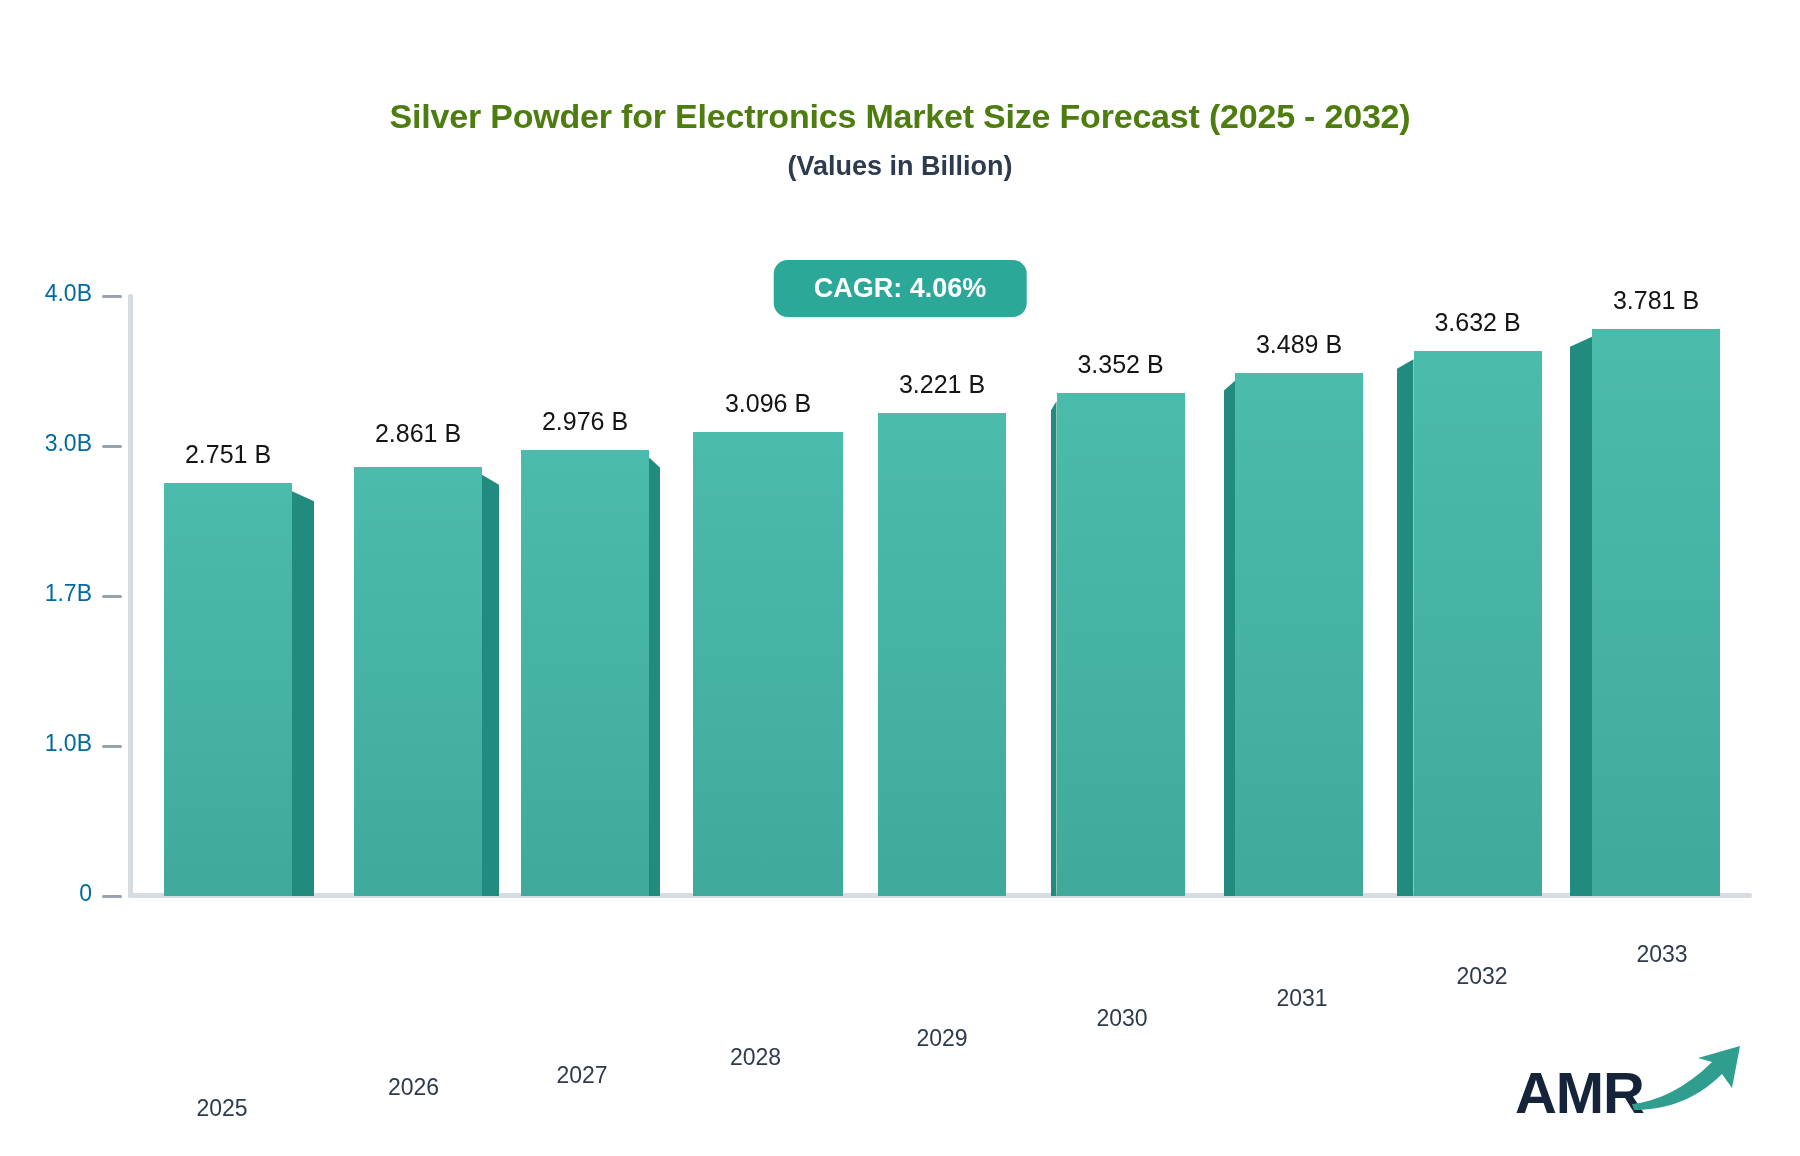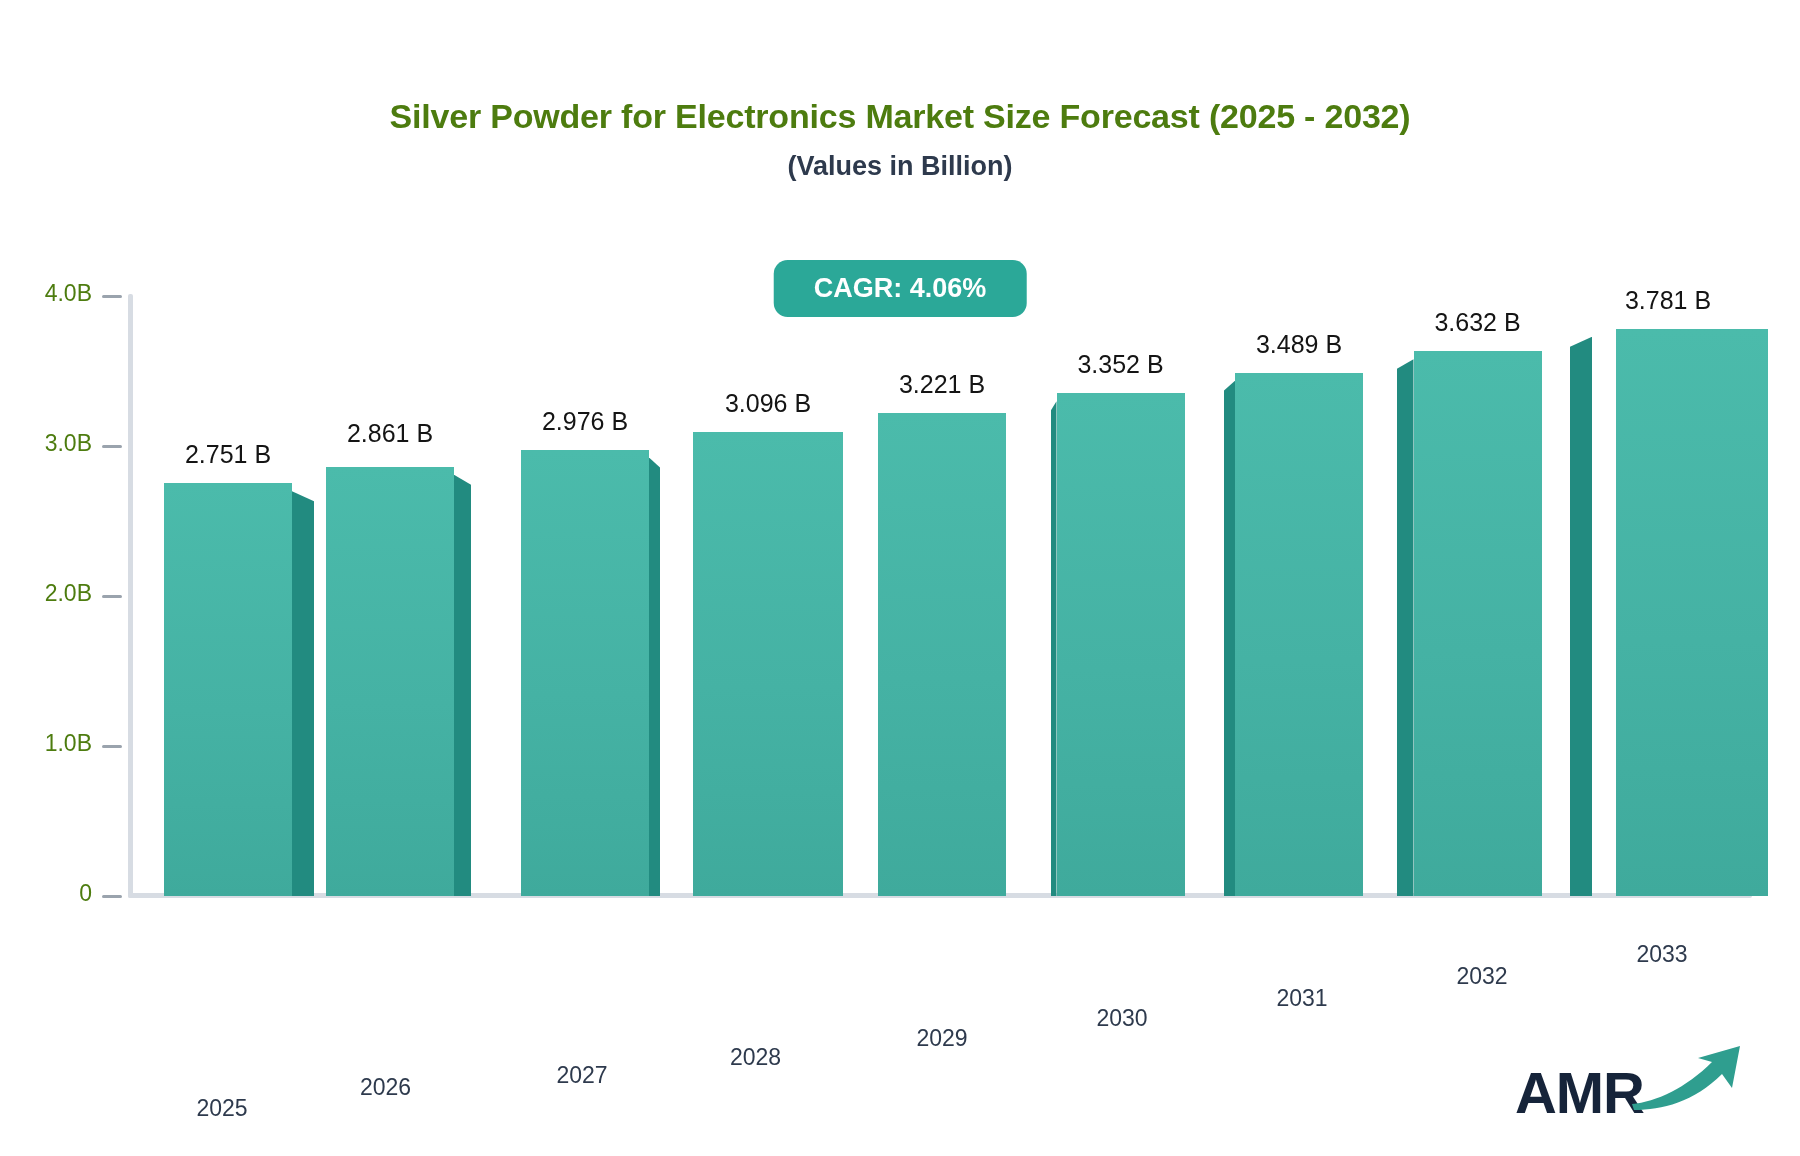--- a/index.html
+++ b/index.html
@@ -88,21 +88,21 @@
     position: absolute;
     left: 0;
     width: 128px;
     height: 0;
   }
   .ytick .ylabel {
     position: absolute;
     right: 36px;
     top: -16px;
     font-size: 23px;
-    color: #4d7c0f;
+    color: #0369a1;
     text-align: right;
     white-space: nowrap;
   }
   .ytick .ymark {
     position: absolute;
     right: 6px;
     top: -1px;
     width: 20px;
     height: 3px;
     background: #9aa3ad;
@@ -184,41 +184,41 @@
 <div id="yaxis">
     <div class="ytick" style="top: 896px;">
       <span class="ylabel">0</span>
       <span class="ymark"></span>
     </div>
     <div class="ytick" style="top: 746px;">
       <span class="ylabel">1.0B</span>
       <span class="ymark"></span>
     </div>
     <div class="ytick" style="top: 596px;">
-      <span class="ylabel">2.0B</span>
+      <span class="ylabel">1.7B</span>
       <span class="ymark"></span>
     </div>
     <div class="ytick" style="top: 446px;">
       <span class="ylabel">3.0B</span>
       <span class="ymark"></span>
     </div>
     <div class="ytick" style="top: 296px;">
       <span class="ylabel">4.0B</span>
       <span class="ymark"></span>
     </div>
   </div>
 
 <div id="plot">
     <div class="bar-group" style="left: 32px; width: 128px; height: 412.65px;">
       <div class="bar-side" style="width: 22px; height: 404.65px; left: 128px; clip-path: polygon(0px 0px, 100% 2.42%, 100% 100%, 0px 100%);"></div>
       <div class="bar-face" style="height: 412.65px;"></div>
       <div class="bar-value">2.751 B</div>
       <div class="bar-xlabel" style="left: -32px; width: 180px;">2025</div>
     </div>
-    <div class="bar-group" style="left: 194px; width: 128px; height: 434px;">
+    <div class="bar-group" style="left: 222px; width: 128px; height: 434px;">
       <div class="bar-side" style="width: 17px; height: 421.15px; left: 128px; clip-path: polygon(0px 0px, 100% 2.33%, 100% 100%, 0px 100%);"></div>
       <div class="bar-face" style="height: 429.15px;"></div>
       <div class="bar-value">2.861 B</div>
       <div class="bar-xlabel" style="left: -30.5px; width: 180px;">2026</div>
     </div>
     <div class="bar-group" style="left: 389px; width: 128px; height: 446.4px;">
       <div class="bar-side" style="width: 11px; height: 438.4px; left: 128px; clip-path: polygon(0px 0px, 100% 2.24%, 100% 100%, 0px 100%);"></div>
       <div class="bar-face" style="height: 446.4px;"></div>
       <div class="bar-value">2.976 B</div>
       <div class="bar-xlabel" style="left: -29px; width: 180px;">2027</div>
@@ -245,21 +245,21 @@
       <div class="bar-face" style="height: 523.35px;"></div>
       <div class="bar-value">3.489 B</div>
       <div class="bar-xlabel" style="left: -23px; width: 180px;">2031</div>
     </div>
     <div class="bar-group" style="left: 1281.5px; width: 128px; height: 544.8px;">
       <div class="bar-side" style="width: 17px; height: 536.8px; left: -17px; clip-path: polygon(0px 1.84%, 100% 0px, 100% 100%, 0px 100%);"></div>
       <div class="bar-face" style="height: 544.8px;"></div>
       <div class="bar-value">3.632 B</div>
       <div class="bar-xlabel" style="left: -21.5px; width: 180px;">2032</div>
     </div>
-    <div class="bar-group" style="left: 1460px; width: 128px; height: 567.15px; padding-left: 24px;">
+    <div class="bar-group" style="left: 1460px; width: 128px; height: 567.15px;">
       <div class="bar-side" style="width: 22px; height: 559.15px; left: -22px; clip-path: polygon(0px 1.76%, 100% 0px, 100% 100%, 0px 100%);"></div>
       <div class="bar-face" style="height: 567.15px;"></div>
       <div class="bar-value">3.781 B</div>
       <div class="bar-xlabel" style="left: -20px; width: 180px;">2033</div>
     </div>
   </div>
 
 <div class="amr-logo">
   <span class="amr-text">AMR</span>
   <span class="amr-arrow">

